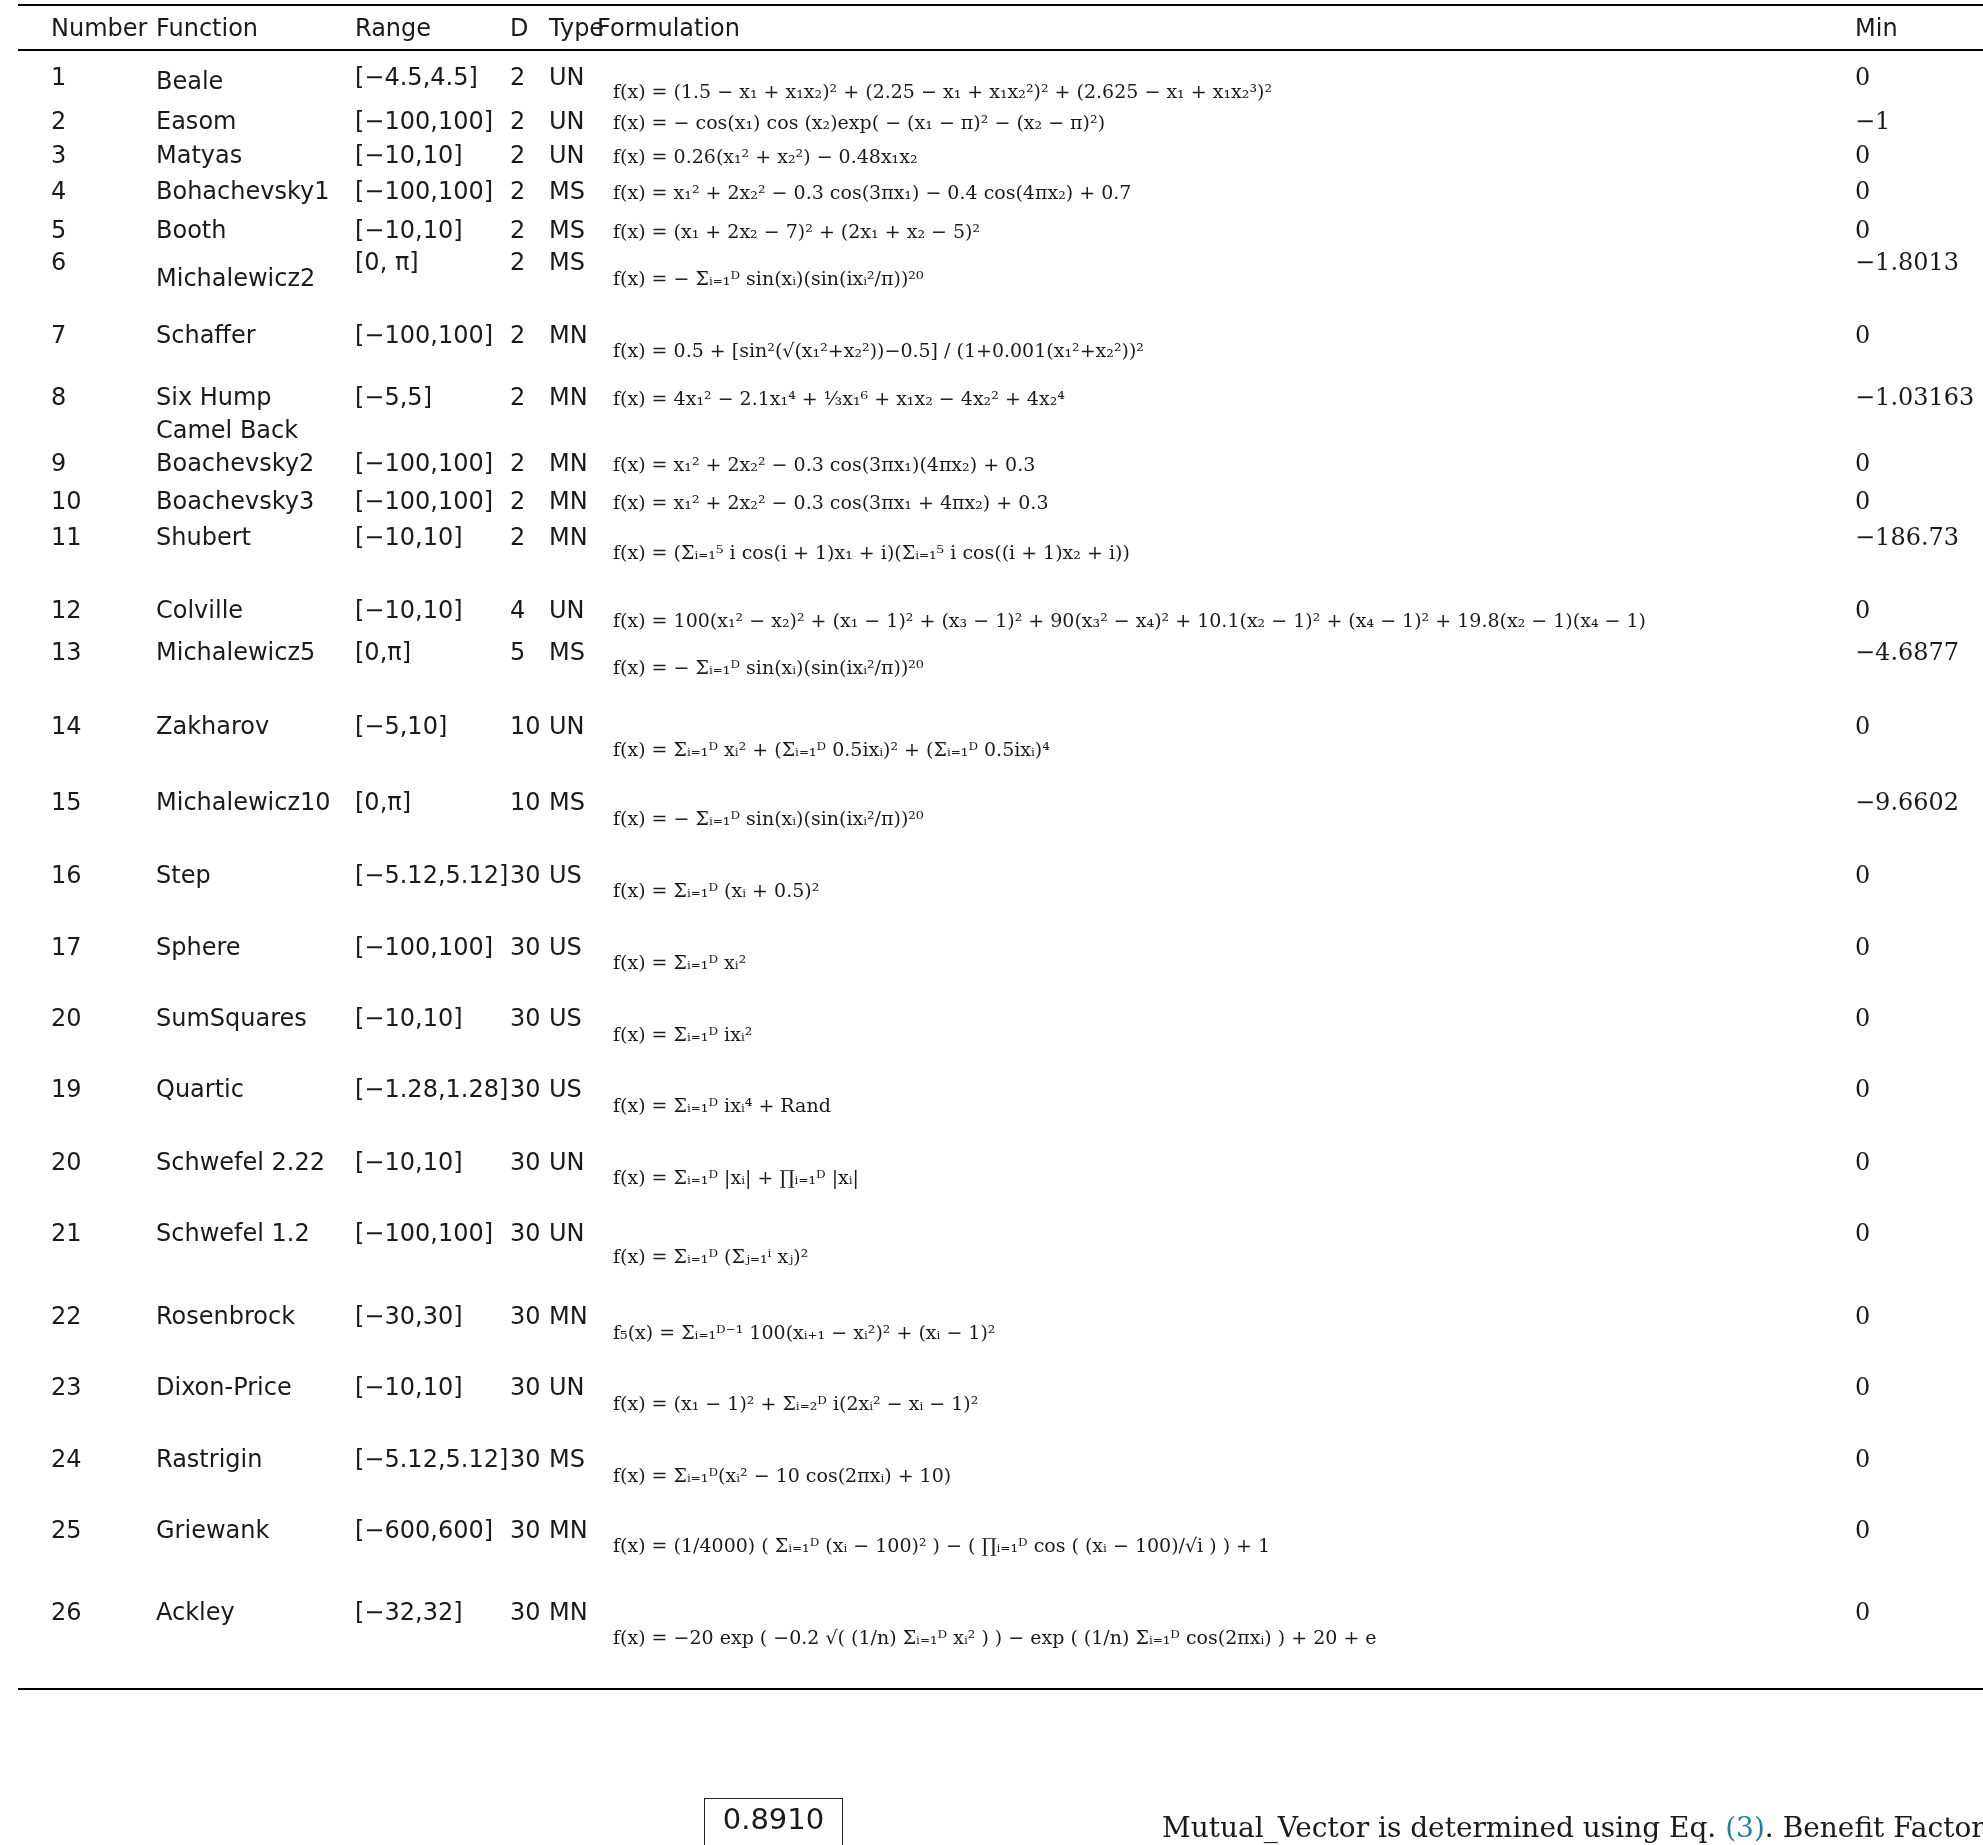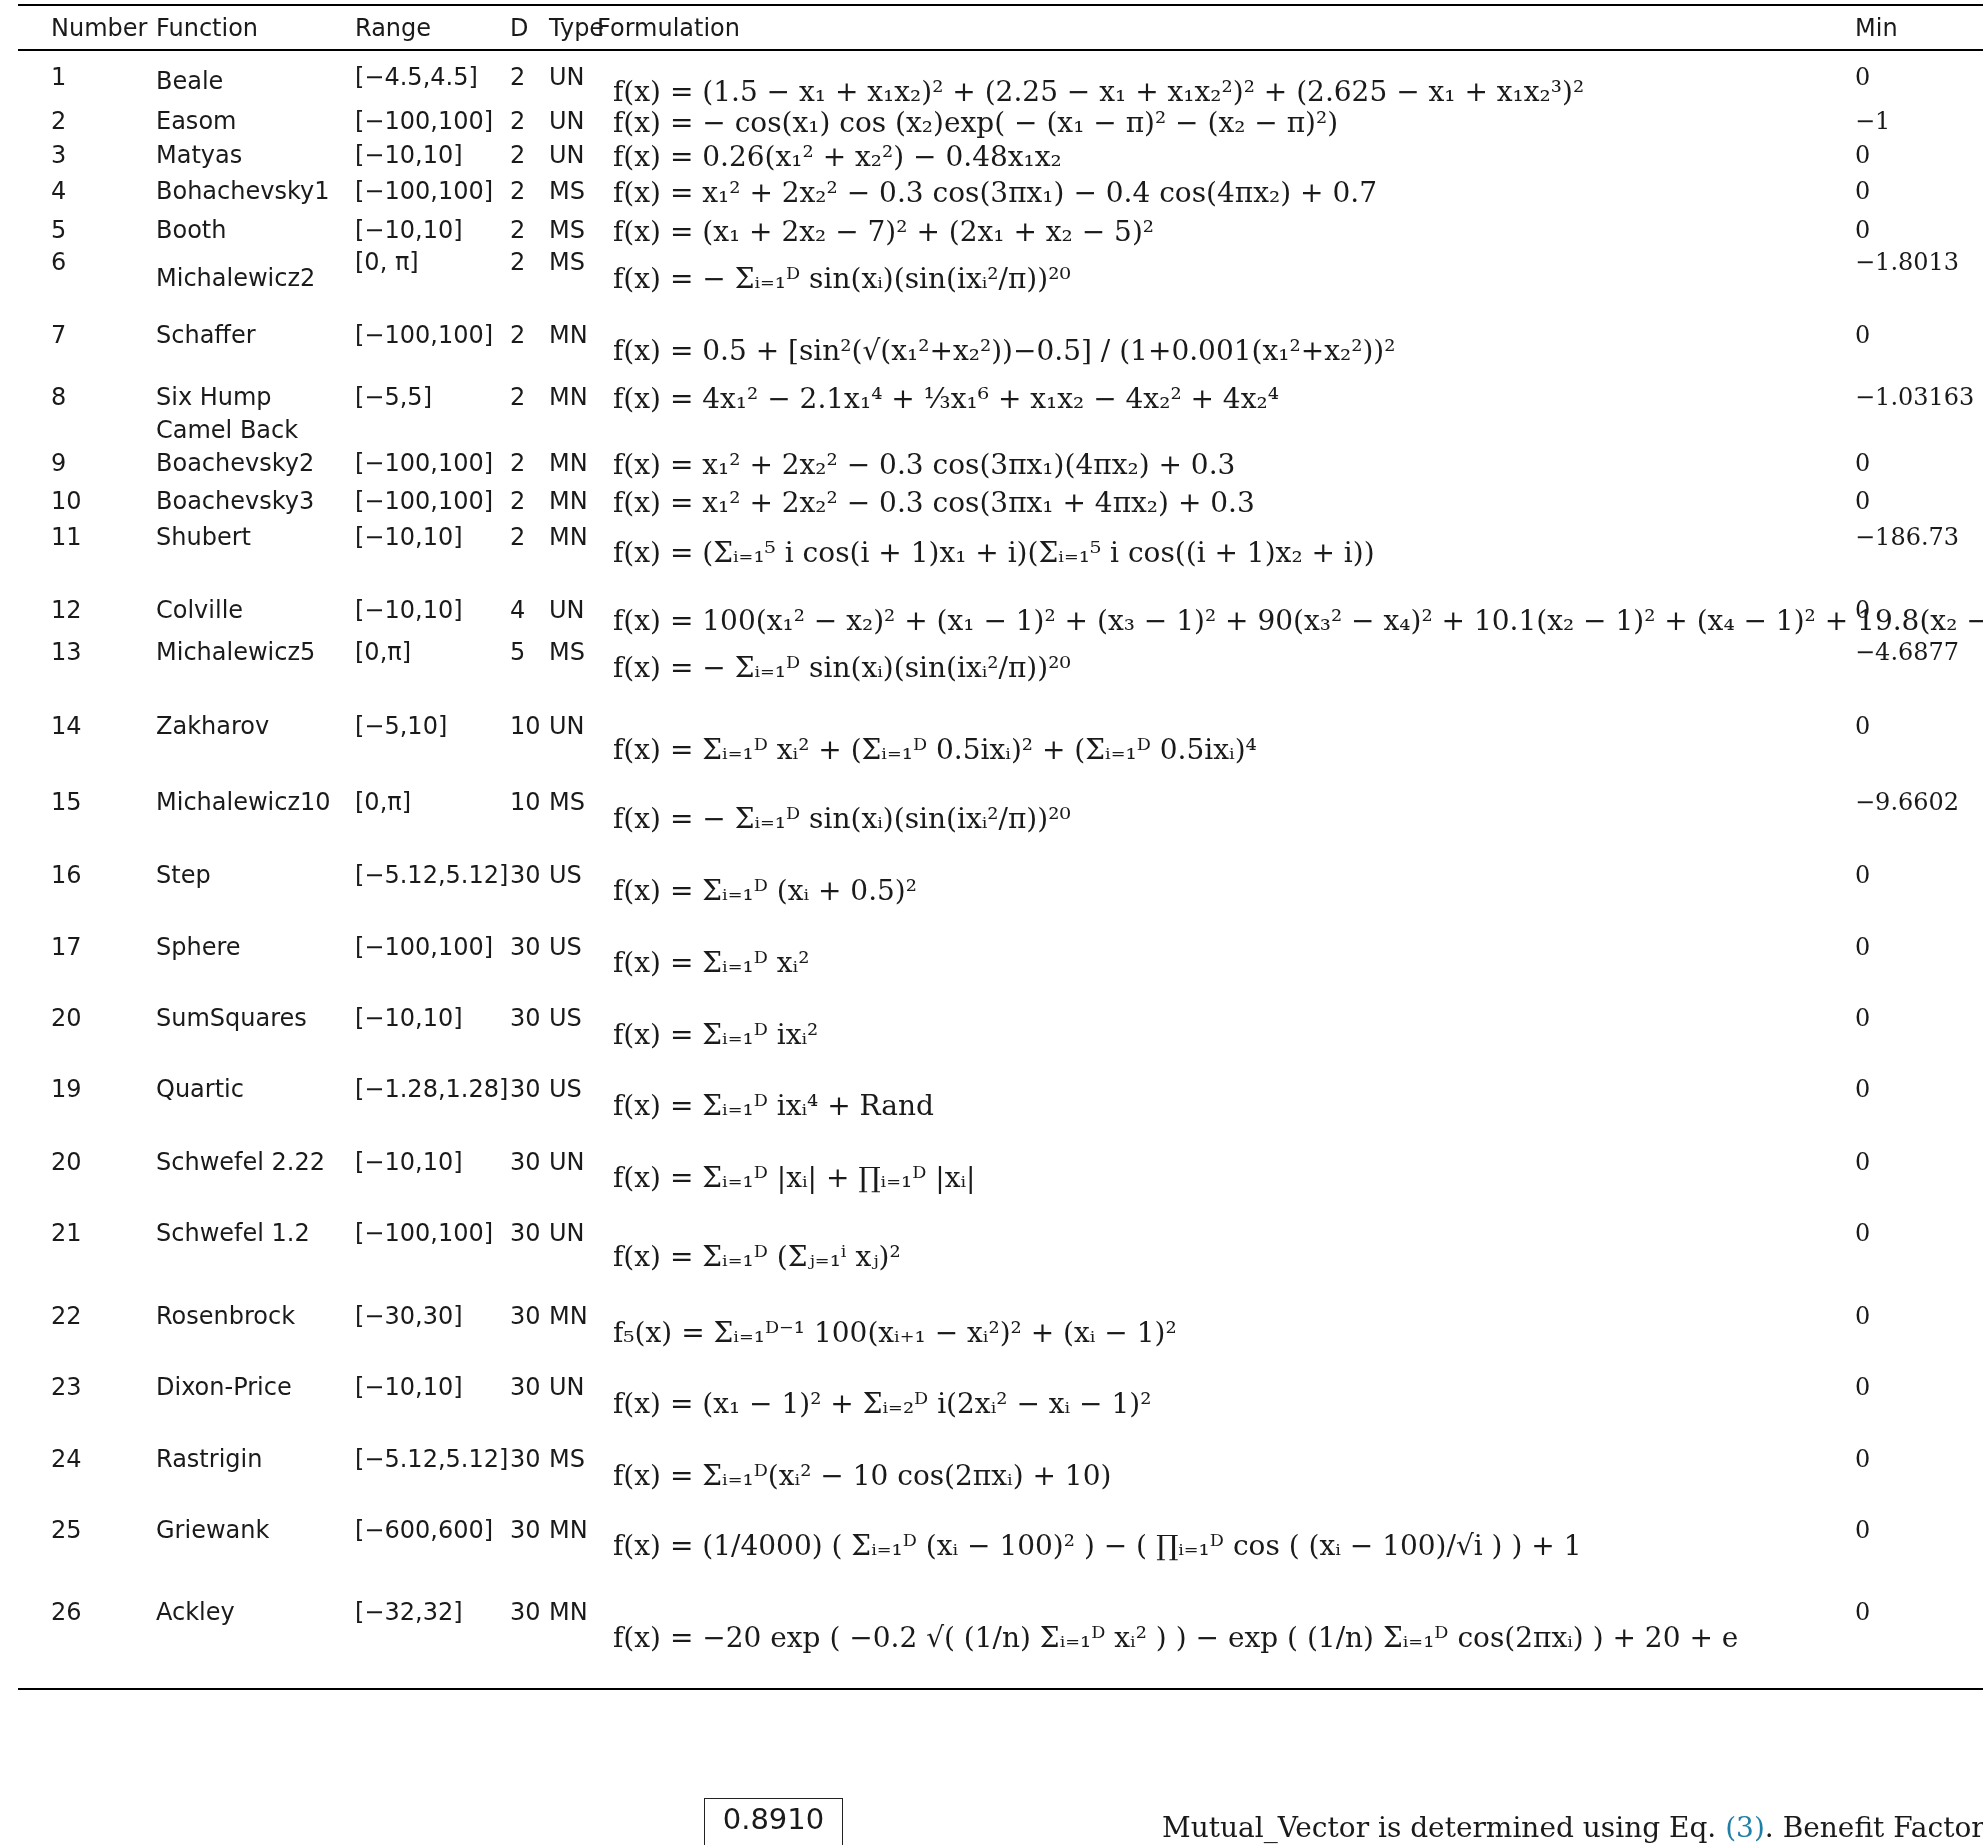--- a/index.html
+++ b/index.html
@@ -26,21 +26,21 @@
   .c-rng { left: 355px; }
   .c-d   { left: 510px; }
   .c-typ { left: 549px; }
   .c-frm { left: 597px; }
   .c-min { left: 1855px; }
 
   .formula {
     position: absolute; left: 613px; white-space: nowrap;
     font-family: "DejaVu Serif", "Liberation Serif", serif;
     font-style: normal;
-    font-size: 28px; line-height: 29px; color: #1a1a1a;
+    font-size: 19px; line-height: 29px; color: #1a1a1a;
   }
   .mincell {
     position: absolute; left: 1855px; white-space: nowrap;
     font-family: "DejaVu Serif", "Liberation Serif", serif;
     font-size: 24px; line-height: 27.4px;
   }
 
   .matrix {
     position: absolute; left: 704px; top: 1798px; width: 137px; height: 55px;
     border-left: 1.8px solid #222; border-right: 1.8px solid #222; border-top: 1.8px solid #222;

